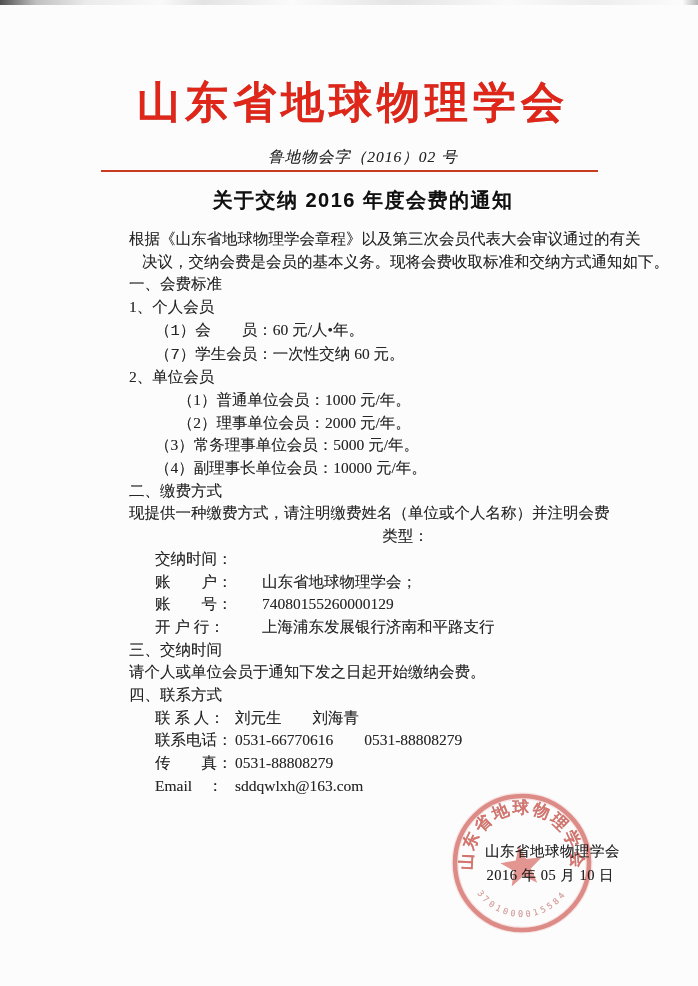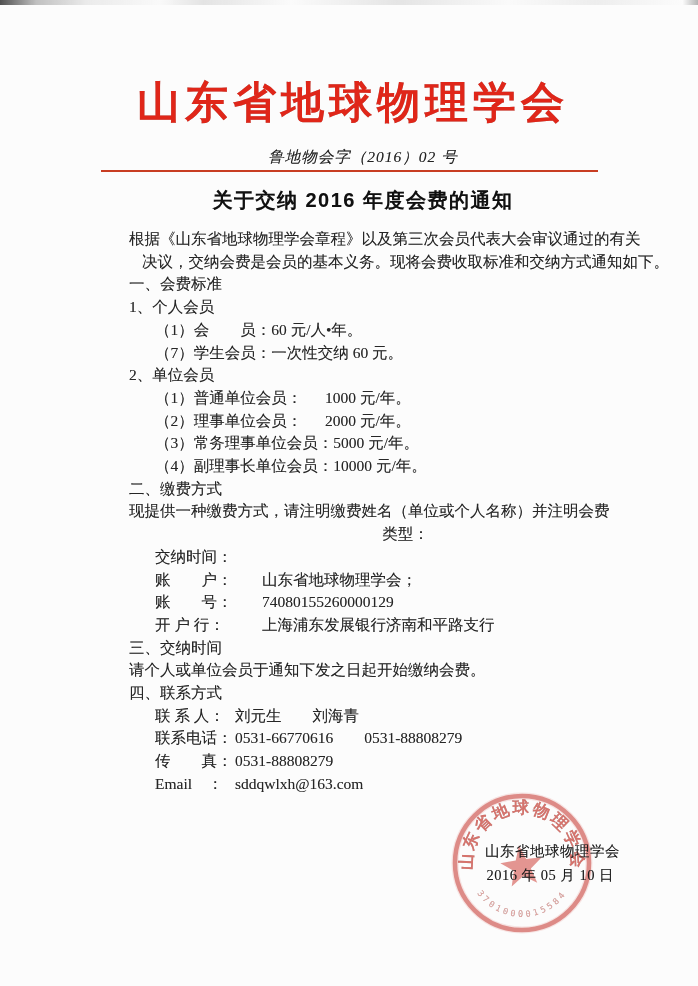--- a/index.html
+++ b/index.html
@@ -24,22 +24,22 @@
   .red-rule{position:absolute;top:170px;left:101px;width:497px;height:2px;background:#c83d22;}
   .notice-title{position:absolute;top:187px;left:0;right:0;text-align:center;
     font-size:20px;font-weight:700;letter-spacing:1.5px;color:#101010;
     font-family:"Liberation Sans","DejaVu Sans",sans-serif;}
   .body{position:absolute;top:228px;left:0;right:0;font-size:15.5px;line-height:22.7px;color:#262626;}
   .line{white-space:nowrap;}
   .indent{padding-left:129px;}   
   .flush{padding-left:85px;text-align:center;}     
   .lvl3{padding-left:155px;}     
   .lbl{display:inline-block;}
-  .fee-i .lbl{min-width:112px;}
-  .fee-u .lbl{min-width:170px;}
+  .fee-i .lbl{min-width:112px;font-family:Liberation Mono, monospace;}
+  .fee-u .lbl{min-width:170px;text-align:right;}
   .bank .lbl{min-width:107px;}
   .contact .lbl{min-width:80px;}
   .sig-org{position:absolute;top:842px;right:106px;font-size:14.5px;letter-spacing:.5px;z-index:3;color:#1c1c1c;}
   .sig-date{position:absolute;top:866px;right:112px;font-size:14.5px;letter-spacing:.5px;z-index:3;color:#1c1c1c;margin-left:16px;}
   .seal{position:absolute;left:449px;top:790px;z-index:2;opacity:.92;filter:blur(.3px);}
 </style>
 </head>
 <body>
 
 <div class="page">

